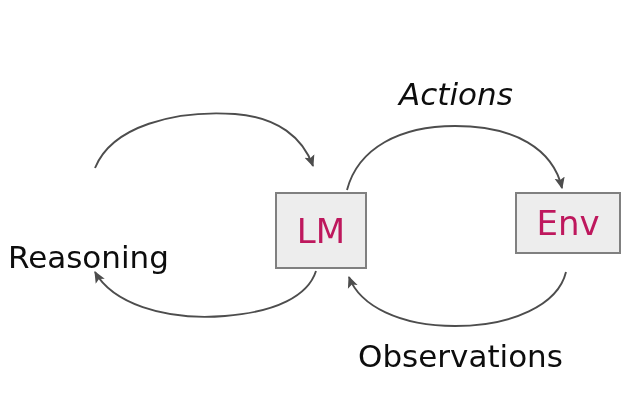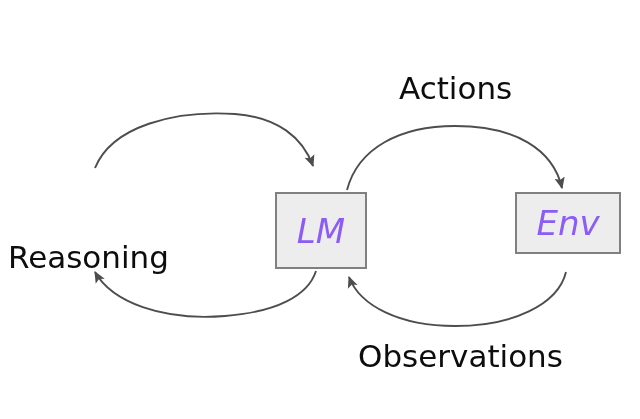--- a/index.html
+++ b/index.html
@@ -31,24 +31,23 @@
     border: 2px solid #808080;
     display: flex;
     align-items: center;
     justify-content: center;
     z-index: 3;
   }
   .node-label {
     font-family: "DejaVu Sans", "Liberation Sans", sans-serif;
     font-size: 34px;
     font-weight: 400;
-    color: #8b5cf6;
+    color: #be185d;
     line-height: 1;
     letter-spacing: 0px;
-    font-style: italic;
   }
   #node-lm {
     left: 275px;
     top: 192px;
     width: 92px;
     height: 77px;
   }
   #node-env {
     left: 515px;
     top: 192px;
@@ -60,22 +59,23 @@
     font-family: "DejaVu Sans", "Liberation Sans", sans-serif;
     font-size: 31px;
     font-weight: 400;
     color: #0d0d0d;
     line-height: 1.08;
     white-space: pre;
     z-index: 2;
   }
   #label-actions {
     left: 399px;
-    top: 72px;
+    top: 78px;
     text-align: left;
+    font-style: italic;
   }
   #label-observations {
     left: 358px;
     top: 340px;
     text-align: right;
   }
   #label-reasoning-traces {
     left: 8px;
     top: 174px;
     width: 158px;

